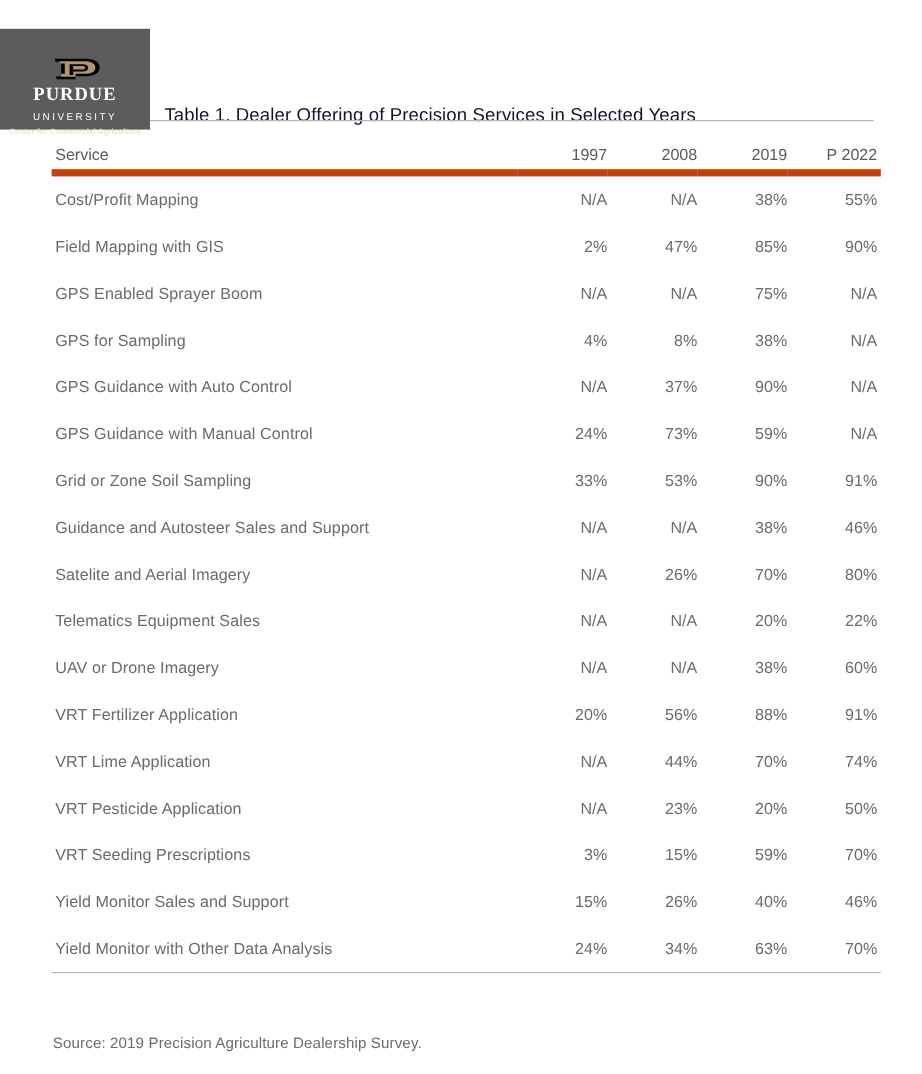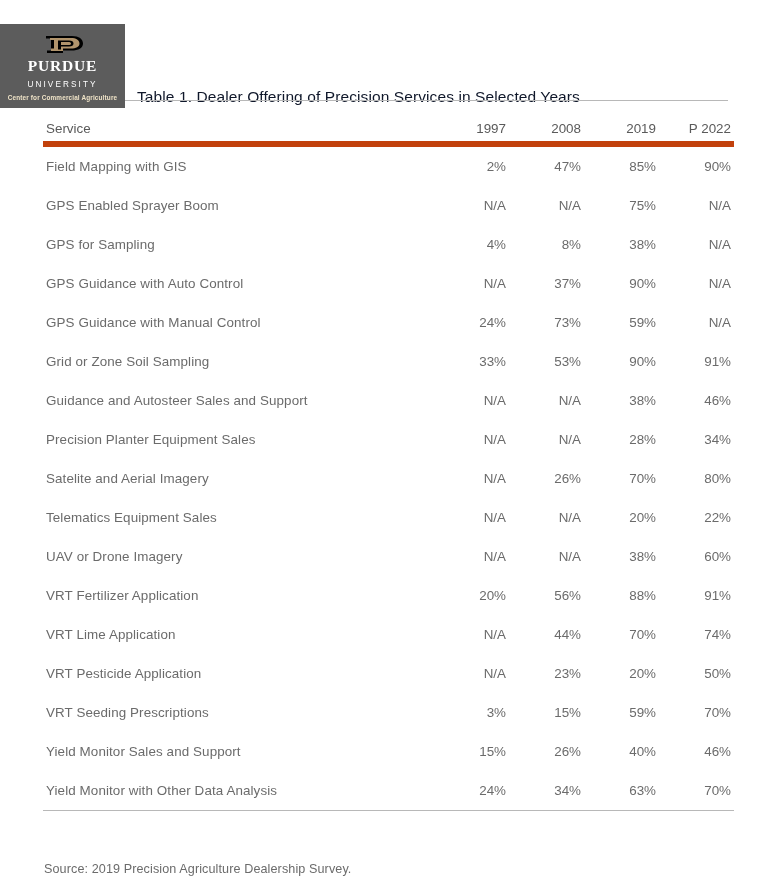--- a/index.html
+++ b/index.html
@@ -21,21 +21,21 @@
     position: absolute;
     left: 0;
     top: 24px;
     width: 125px;
     height: 84px;
     background: #5c5c5c;
     display: flex;
     flex-direction: column;
     align-items: center;
     justify-content: flex-start;
-    padding-top: 9px;
+    padding-top: 22px;
     box-sizing: border-box;
   }
   #logo-p-mark {
     width: 44px;
     height: 22px;
     position: relative;
     display: block;
   }
   #logo-wordmark {
     color: #ffffff;
@@ -155,20 +155,27 @@
     <tr>
       <th class="col-service">Service</th>
       <th class="col-year">1997</th>
       <th class="col-year">2008</th>
       <th class="col-year">2019</th>
       <th class="col-year-last">P 2022</th>
     </tr>
   </thead>
   <tbody id="table-body">
       <tr>
+        <td class="col-service svc-name">Cost/Profit Mapping</td>
+        <td class="col-year">N/A</td>
+        <td class="col-year">N/A</td>
+        <td class="col-year">38%</td>
+        <td class="col-year-last">55%</td>
+      </tr>
+      <tr>
         <td class="col-service svc-name">Field Mapping with GIS</td>
         <td class="col-year">2%</td>
         <td class="col-year">47%</td>
         <td class="col-year">85%</td>
         <td class="col-year-last">90%</td>
       </tr>
       <tr>
         <td class="col-service svc-name">GPS Enabled Sprayer Boom</td>
         <td class="col-year">N/A</td>
         <td class="col-year">N/A</td>
@@ -204,27 +211,20 @@
         <td class="col-year-last">91%</td>
       </tr>
       <tr>
         <td class="col-service svc-name">Guidance and Autosteer Sales and Support</td>
         <td class="col-year">N/A</td>
         <td class="col-year">N/A</td>
         <td class="col-year">38%</td>
         <td class="col-year-last">46%</td>
       </tr>
       <tr>
-        <td class="col-service svc-name">Precision Planter Equipment Sales</td>
-        <td class="col-year">N/A</td>
-        <td class="col-year">N/A</td>
-        <td class="col-year">28%</td>
-        <td class="col-year-last">34%</td>
-      </tr>
-      <tr>
         <td class="col-service svc-name">Satelite and Aerial Imagery</td>
         <td class="col-year">N/A</td>
         <td class="col-year">26%</td>
         <td class="col-year">70%</td>
         <td class="col-year-last">80%</td>
       </tr>
       <tr>
         <td class="col-service svc-name">Telematics Equipment Sales</td>
         <td class="col-year">N/A</td>
         <td class="col-year">N/A</td>

